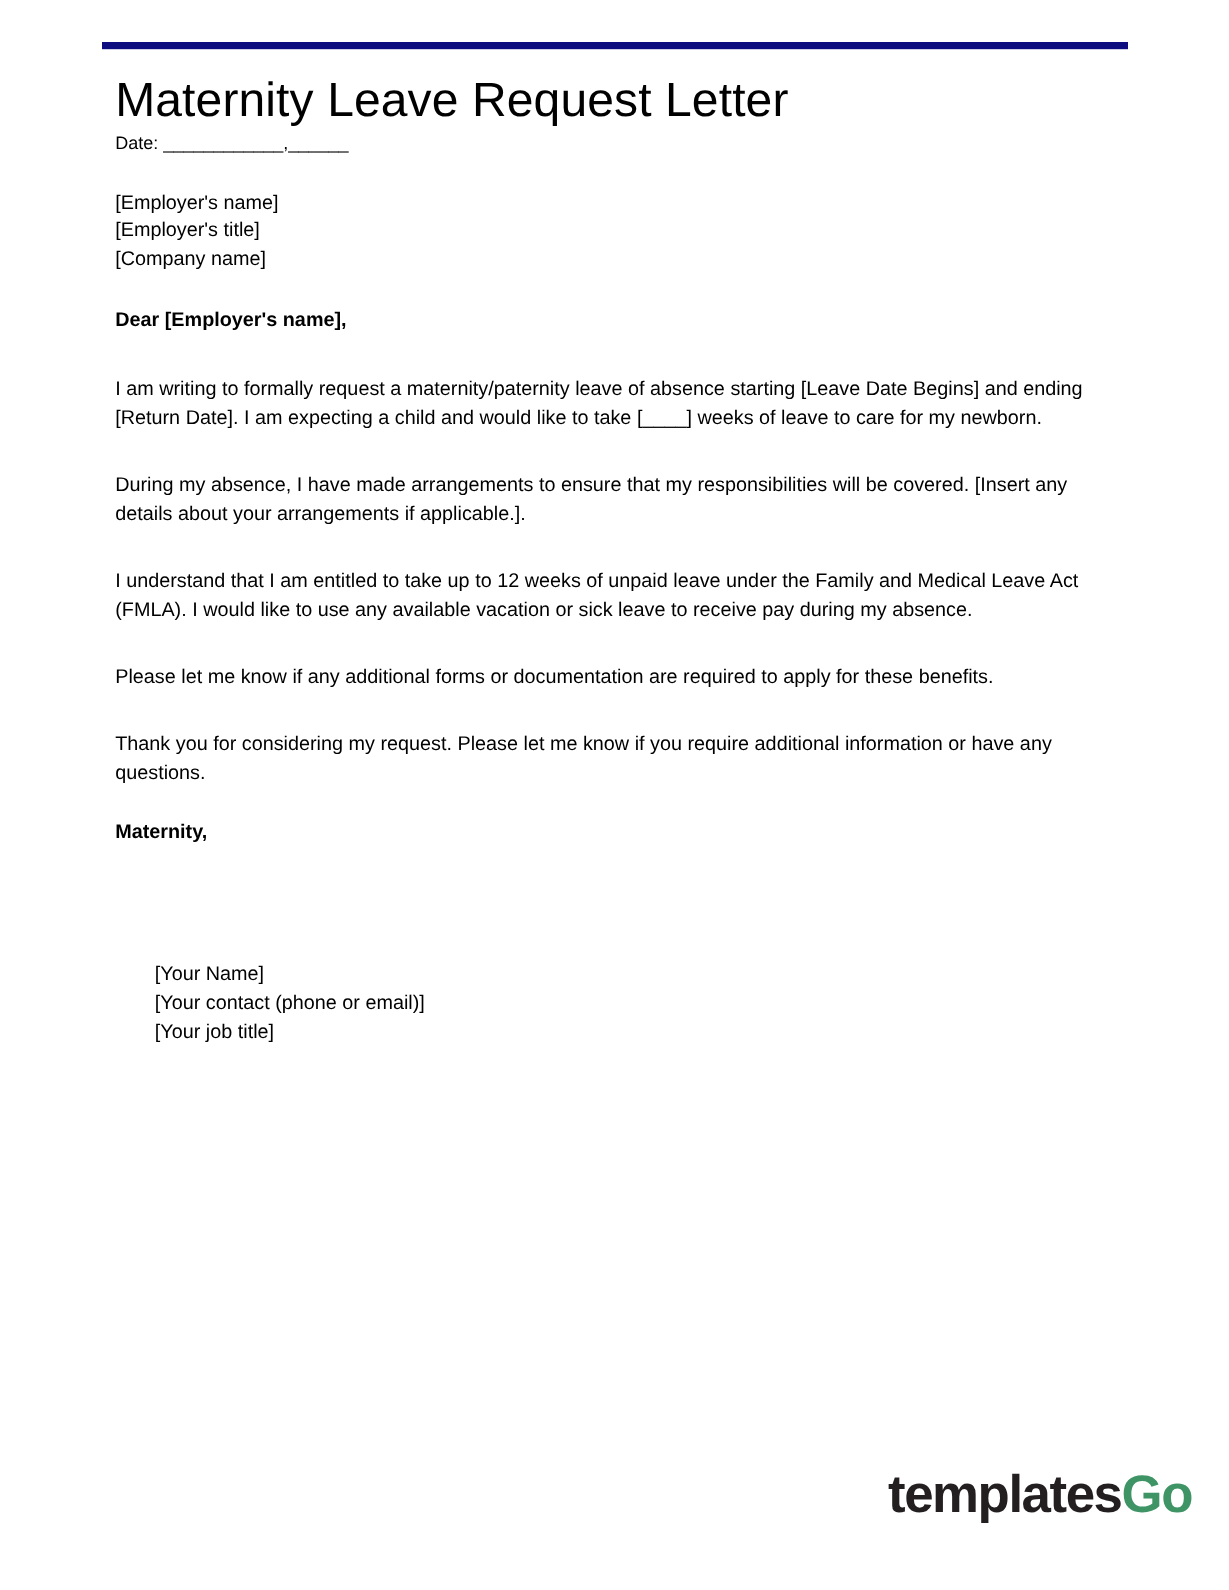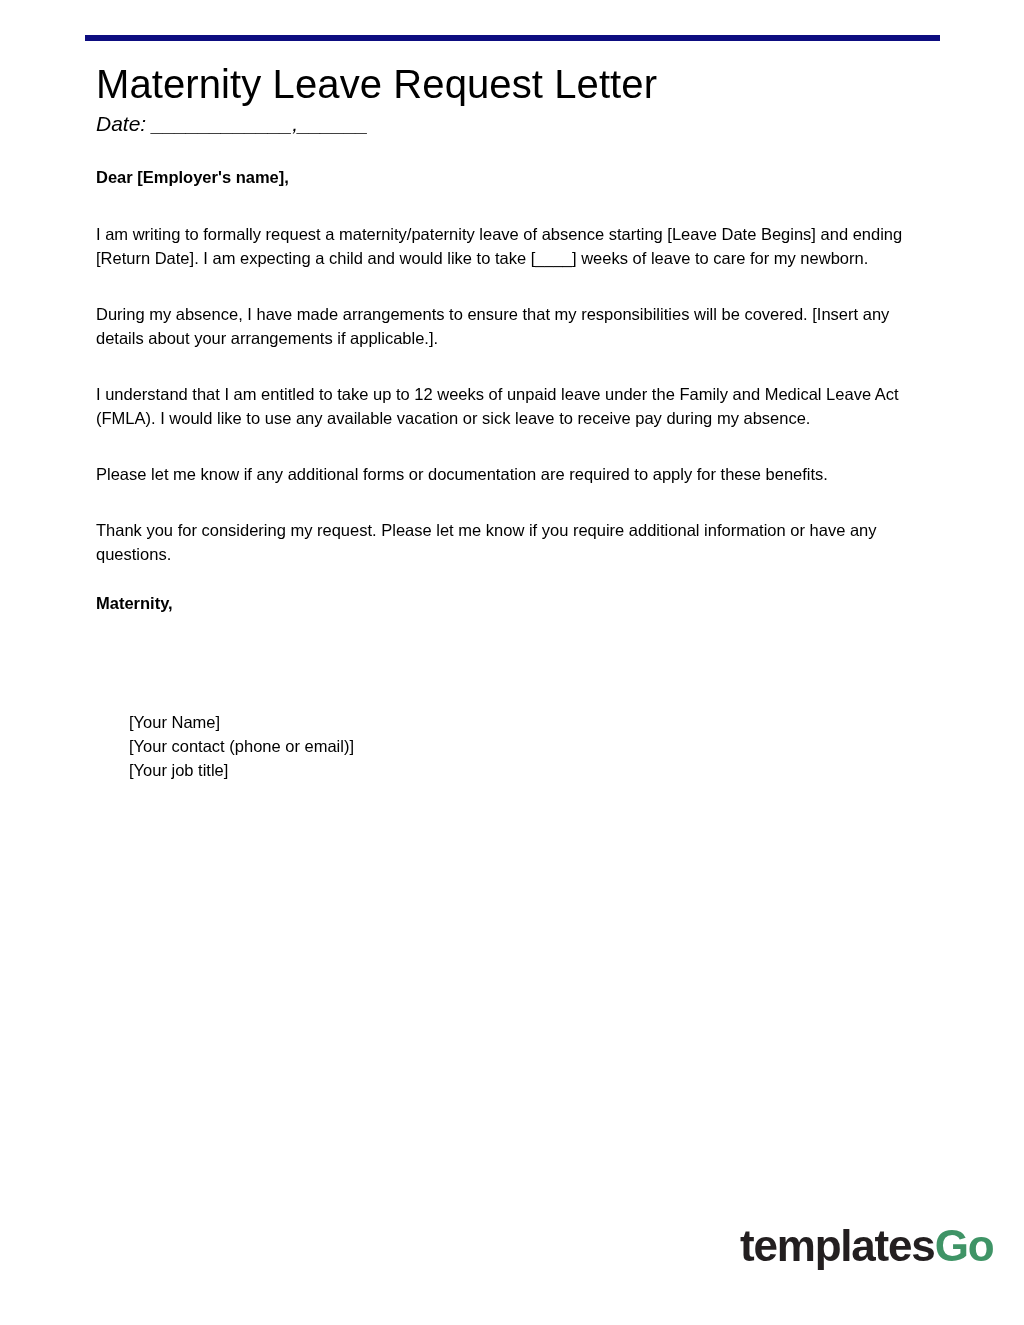--- a/index.html
+++ b/index.html
@@ -44,25 +44,24 @@
   .doc-title {
     font-size: 40px;
     font-weight: 400;
     line-height: 1.12;
     letter-spacing: 0.1px;
     margin: 0 0 2px 0;
     white-space: nowrap;
   }
 
   .date-line {
-    font-size: 21px;
+    font-size: 15px;
     line-height: 1.45;
     margin: 0 0 0 0;
     white-space: pre;
-    font-style: italic;
   }
 
   .block {
     font-size: 16.5px;
     line-height: 1.45;
     margin: 0;
     font-weight: bold;
   }
 
   .addr-block {
@@ -117,20 +116,25 @@
 <div class="page">
 
   <div class="top-rule"></div>
 
   <div class="letter">
 
     <h1 class="doc-title">Maternity Leave Request Letter</h1>
 
     <div class="date-line">Date: ____________,______</div>
 
+    <div class="addr-block">
+      <div class="block-line">[Employer's name]</div>
+      <div class="block-line">[Employer's title]</div>
+      <div class="block-line">[Company name]</div>
+    </div>
 
     <div class="block salutation">Dear [Employer's name],</div>
 
     <p class="para">I am writing to formally request a maternity/paternity leave of absence starting [Leave Date Begins] and ending [Return Date]. I am expecting a child and would like to take [____] weeks of leave to care for my newborn.</p>
 
     <p class="para">During my absence, I have made arrangements to ensure that my responsibilities will be covered. [Insert any details about your arrangements if applicable.].</p>
 
     <p class="para">I understand that I am entitled to take up to 12 weeks of unpaid leave under the Family and Medical Leave Act (FMLA). I would like to use any available vacation or sick leave to receive pay during my absence.</p>
 
     <p class="para">Please let me know if any additional forms or documentation are required to apply for these benefits.</p>

